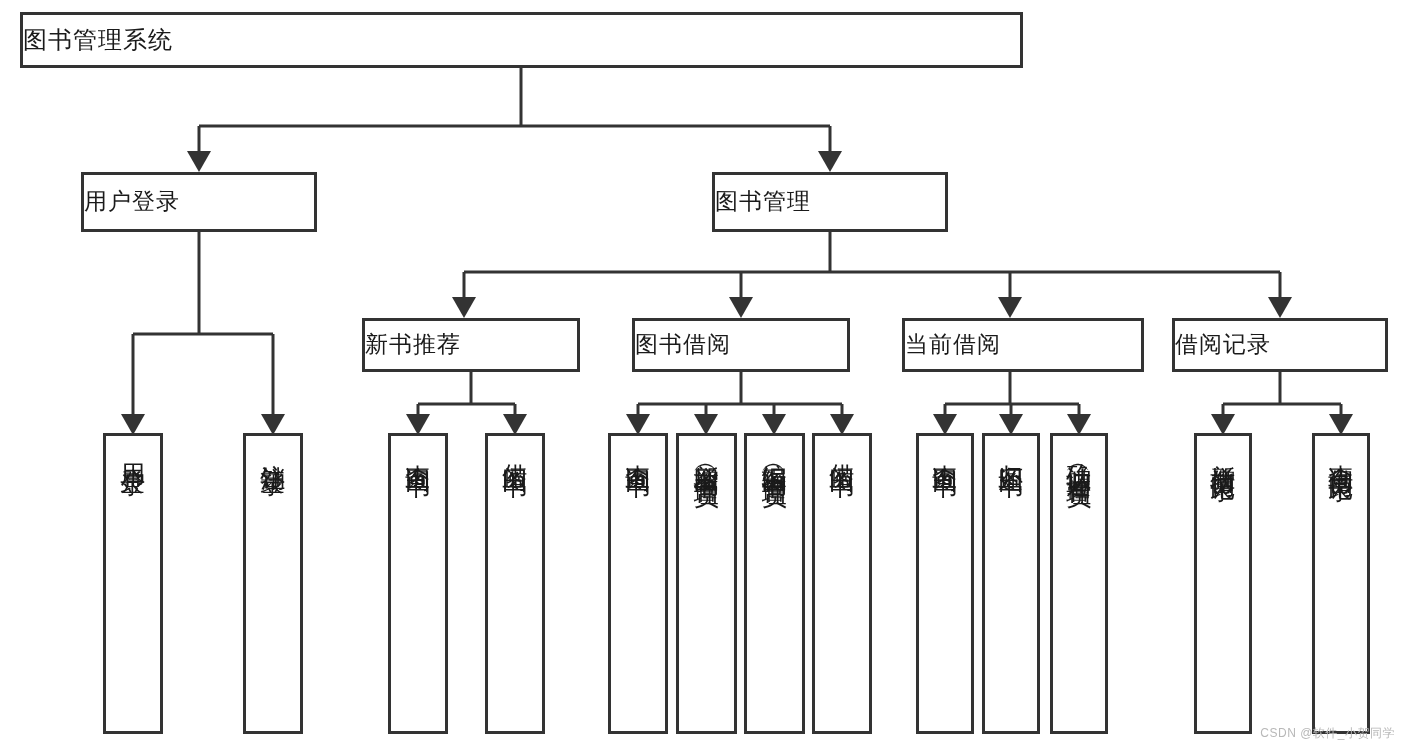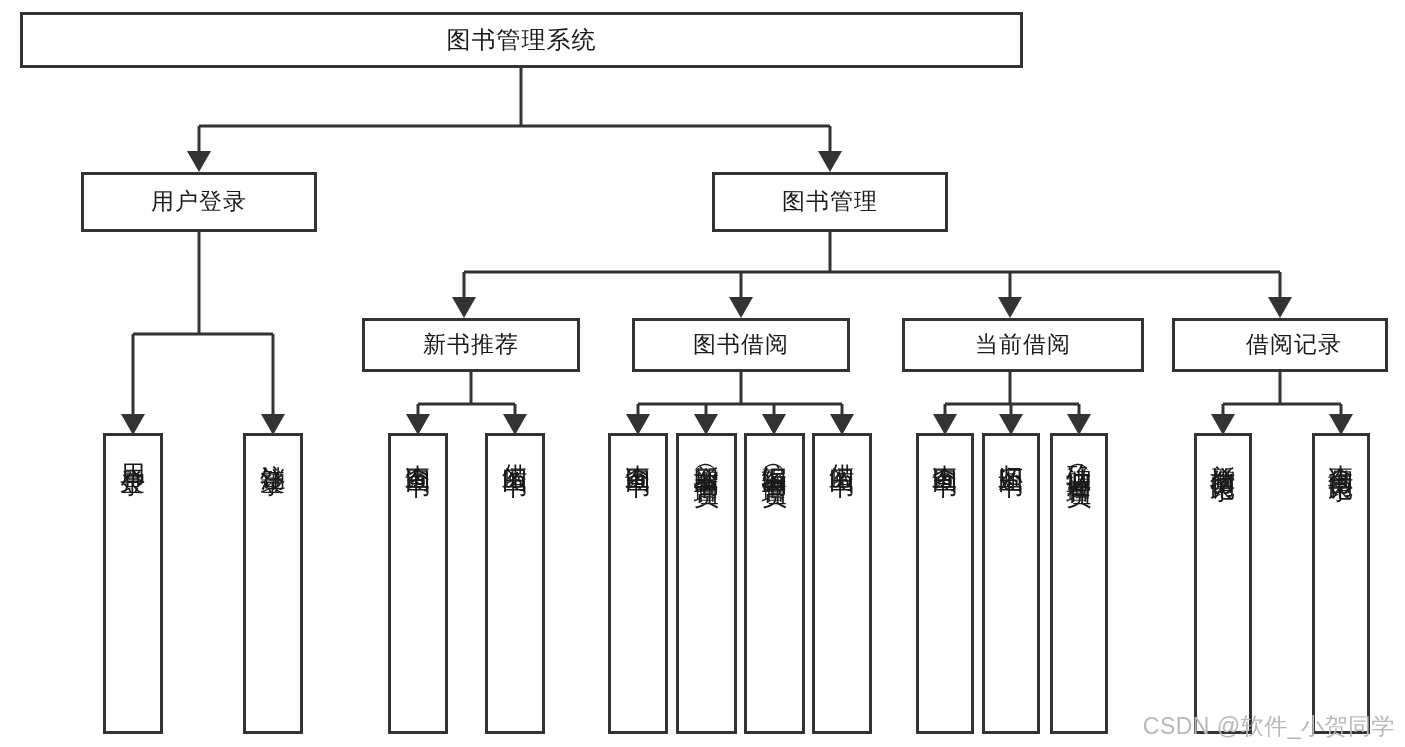--- a/index.html
+++ b/index.html
@@ -21,21 +21,21 @@
     height:747px;
     pointer-events:none;
   }
   .node{
     position:absolute;
     box-sizing:border-box;
     background:#ffffff;
     border:3px solid #333333;
     display:flex;
     align-items:center;
-    justify-content:center;
+    justify-content:flex-start;
     color:#1a1a1a;
     z-index:2;
   }
   .node .label{
     display:block;
     text-align:center;
     line-height:1.18;
     color:#1a1a1a;
   }
   
@@ -60,21 +60,21 @@
     white-space:nowrap;
     max-height:285px;
   }
   .node.v.tall .label{
     max-height:292px;
   }
   .watermark{
     position:absolute;
     right:10px;
     bottom:5px;
-    font-size:23px;
+    font-size:12px;
     color:#b8b8b8;
     letter-spacing:0.5px;
     white-space:nowrap;
     z-index:3;
     user-select:none;
   }
 </style>
 </head>
 <body>
 
@@ -143,21 +143,21 @@
 
   <div class="node h" style="left:362px;top:318px;width:218px;height:54px;">
     <span class="label">新书推荐</span>
   </div>
   <div class="node h" style="left:632px;top:318px;width:218px;height:54px;">
     <span class="label">图书借阅</span>
   </div>
   <div class="node h" style="left:902px;top:318px;width:242px;height:54px;">
     <span class="label">当前借阅</span>
   </div>
-  <div class="node h" style="left:1172px;top:318px;width:216px;height:54px;padding-left:28px;">
+  <div class="node h" style="left:1172px;top:318px;width:216px;height:54px;">
     <span class="label">借阅记录</span>
   </div>
 
   <div class="node v" style="left:103px;top:433px;width:60px;height:301px;">
     <span class="label">用户登录</span>
   </div>
   <div class="node v" style="left:243px;top:433px;width:60px;height:301px;">
     <span class="label">注销登录</span>
   </div>
 

